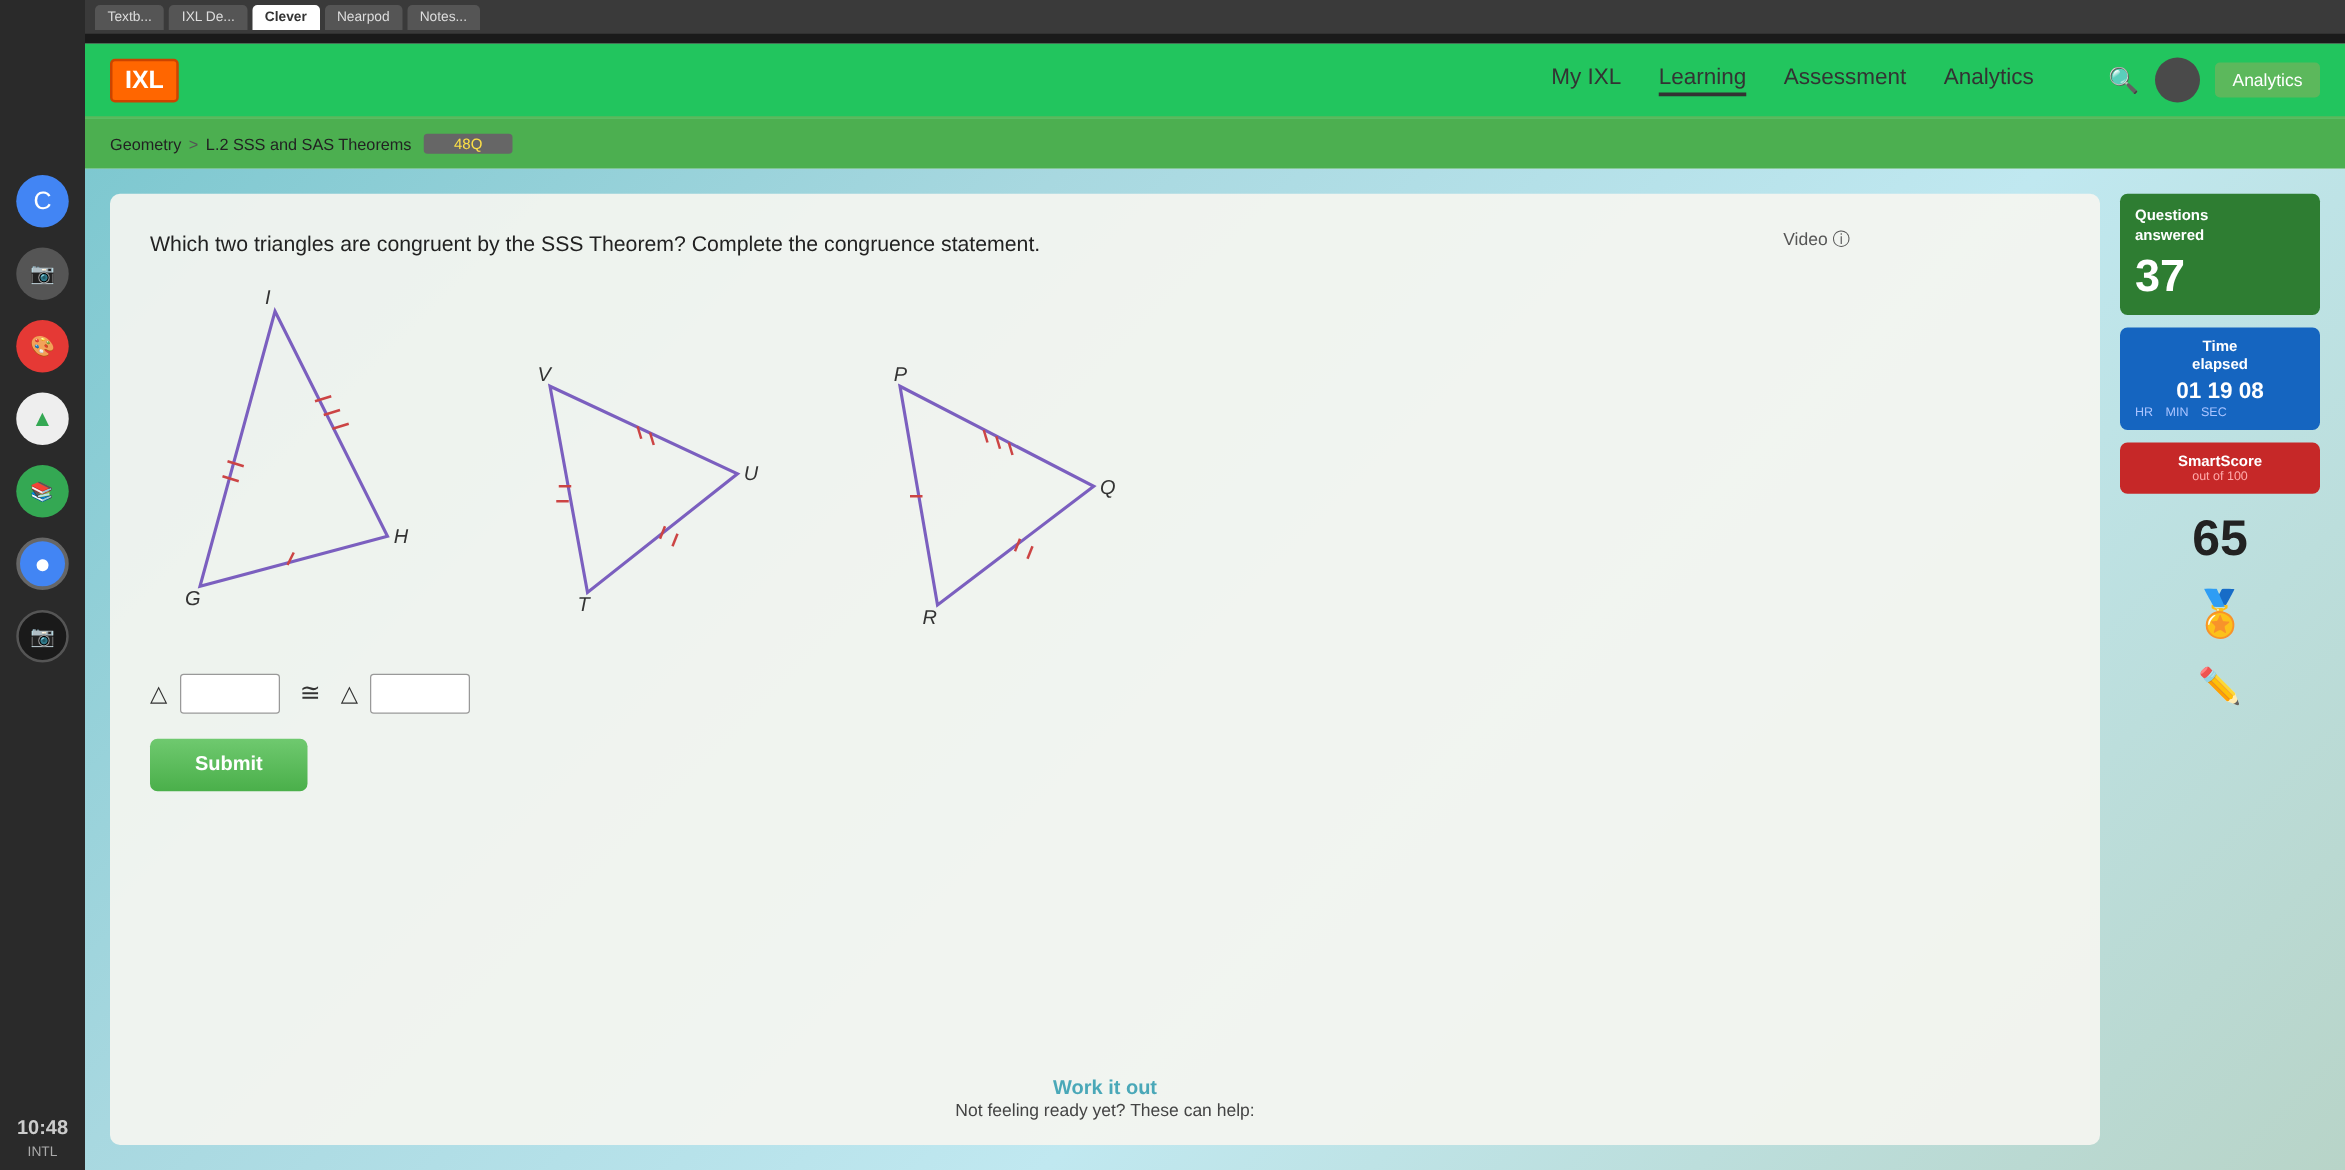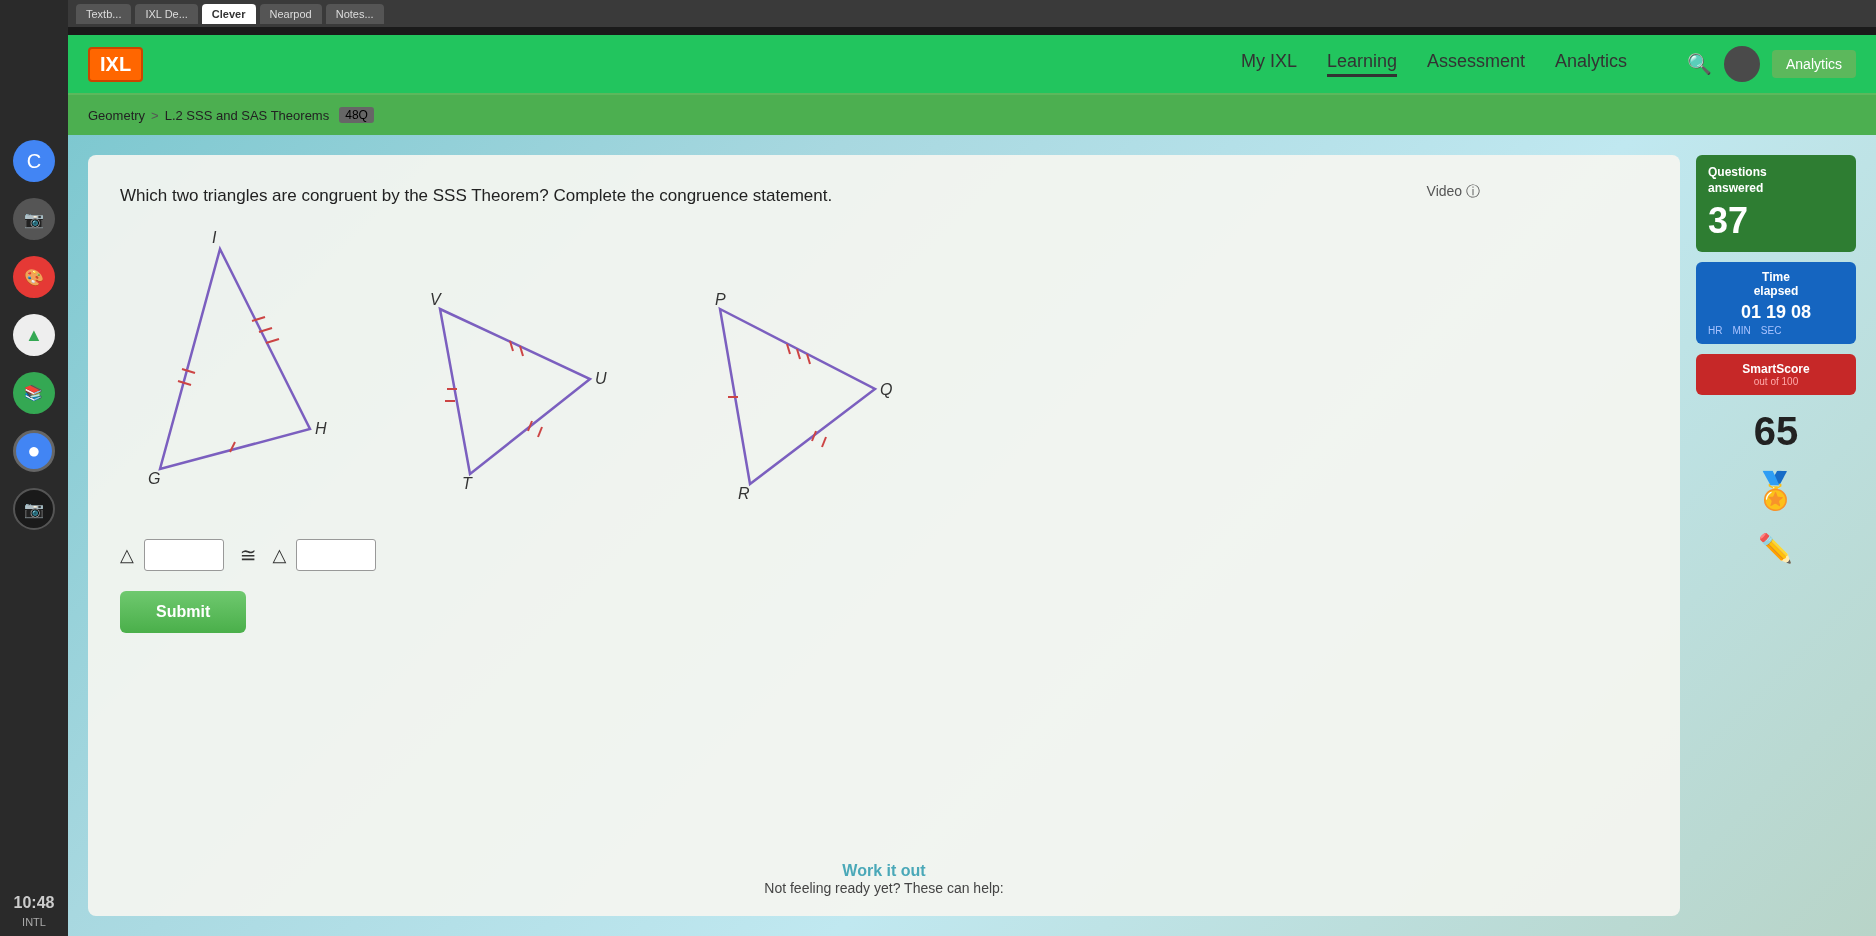--- a/index.html
+++ b/index.html
@@ -190,22 +190,22 @@
     .breadcrumb-link {
       cursor: pointer;
       color: #222;
     }
     .breadcrumb-current {
       color: #222;
       font-weight: 500;
     }
     .breadcrumb-q {
       background: #666;
-      color: #000000;
-      padding: 1px 6px;
+      color: #fde047;
+      padding: 1px 24px;
       border-radius: 3px;
       font-size: 12px;
       margin-left: 4px;
     }
 
     
     .content-area {
       flex: 1;
       background: linear-gradient(135deg, #7ec8d0 0%, #a8d8e0 30%, #c0e8f0 60%, #b8d4c8 100%);
       display: flex;

